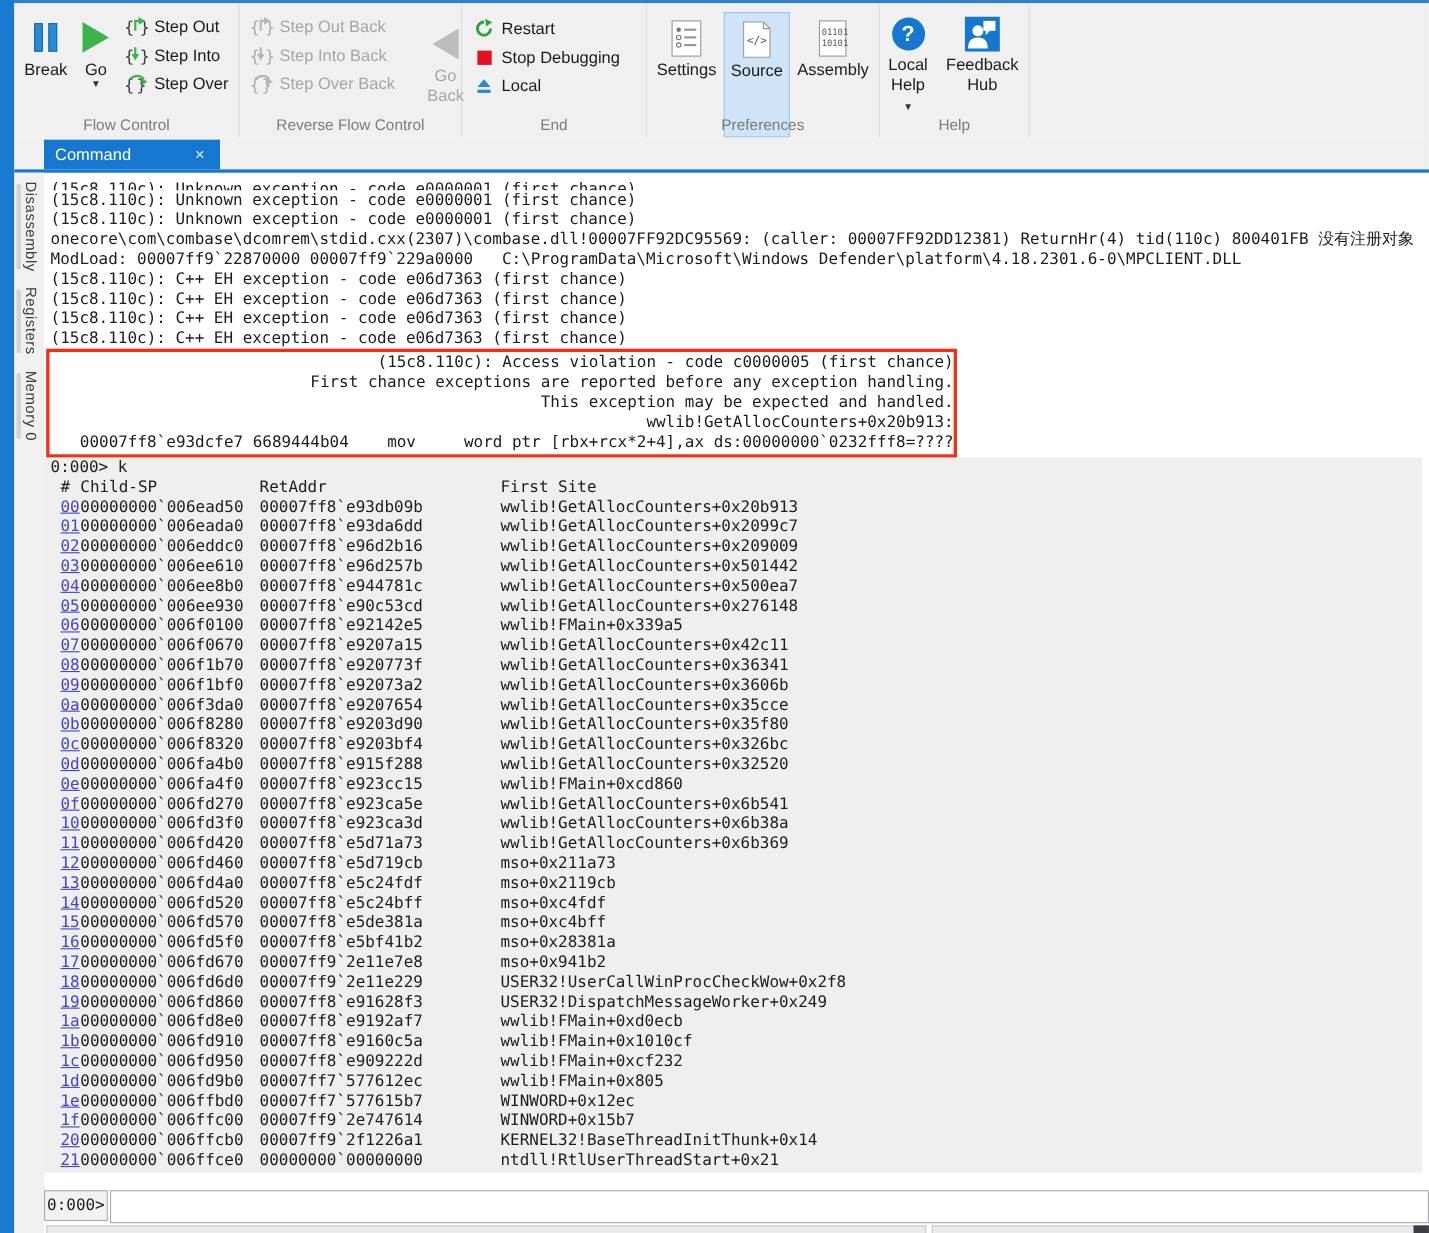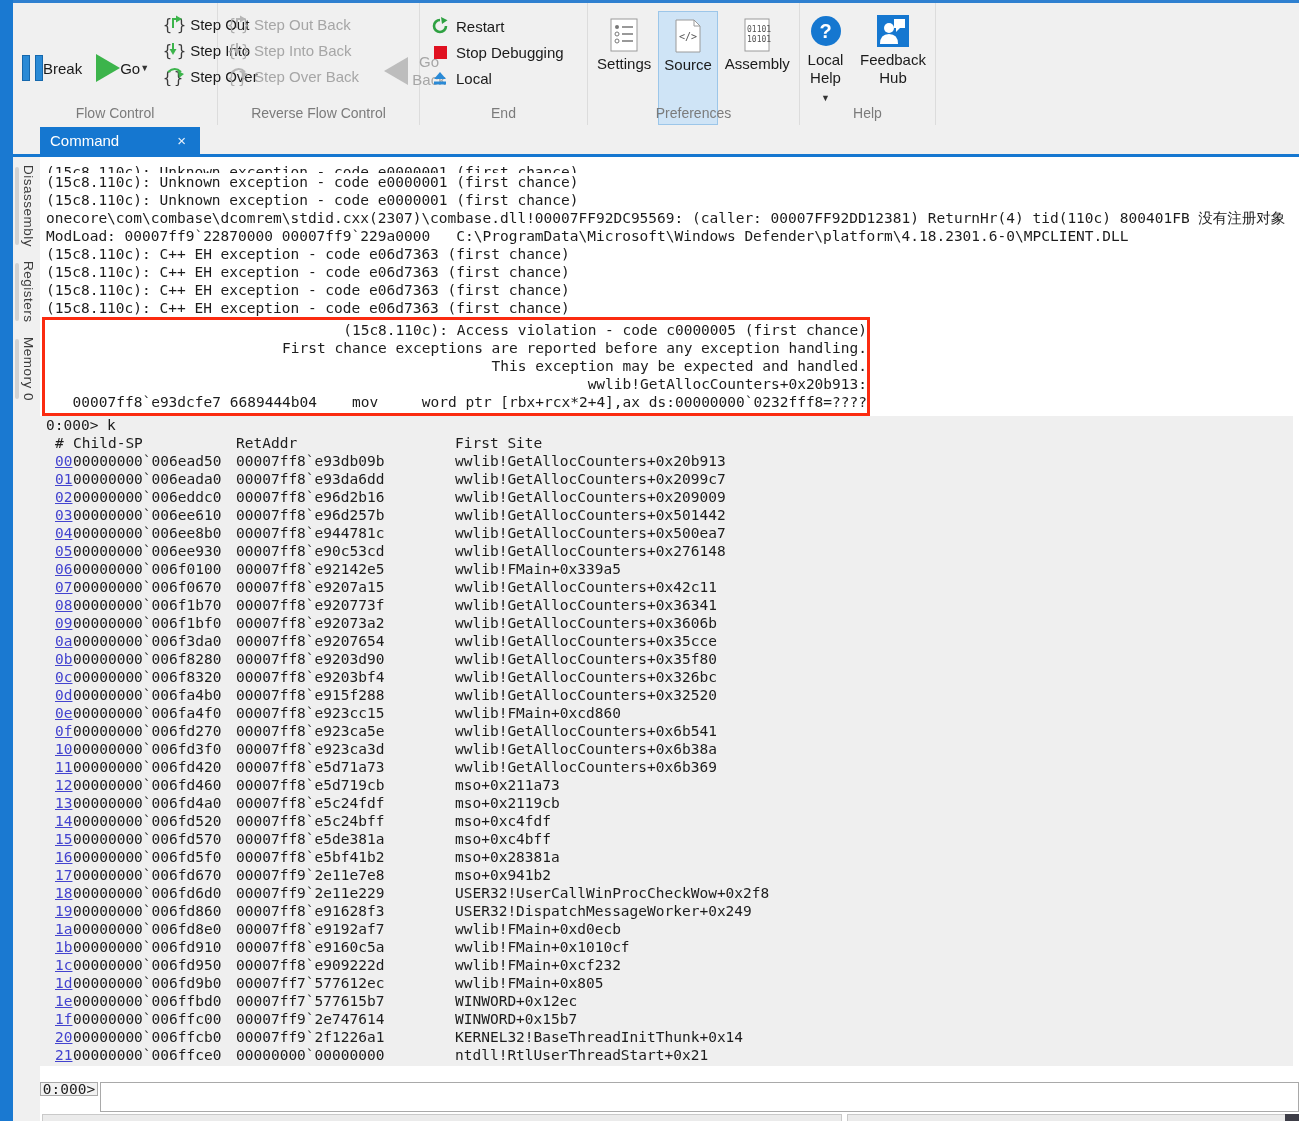--- a/index.html
+++ b/index.html
@@ -16,21 +16,21 @@
             background:#f0f0f0; display:flex; }
   .rgroup { position:relative; height:100%; border-right:1px solid #dcdcdc; padding-top:6px; }
   .rgroup-label { position:absolute; bottom:4px; left:0; right:0; text-align:center;
                   color:#7b7b7b; font-size:14px; white-space:nowrap; }
   .g-flow { width:205px; display:flex; }
   .g-rev  { width:202px; display:flex; }
   .g-end  { width:168px; }
   .g-pref { width:212px; display:flex; justify-content:center; }
   .g-help { width:136px; display:flex; justify-content:center; }
 
-  .bigbtn { display:flex; align-items:center; margin:2px 2px 0 6px;
+  .bigbtn { display:flex; flex-direction:column; align-items:center; margin:2px 2px 0 6px;
             padding:2px 3px; font-size:15px; color:#1a1a1a; cursor:default; }
   .bigbtn .bicon { height:42px; display:flex; align-items:center; }
   .caret { font-size:9px; color:#333; line-height:8px; }
 
   .pause-bars { display:flex; gap:5px; }
   .pause-bars i { display:block; width:8px; height:26px; background:#2a8ad6; border:1px solid #1568ad; }
   .tri-right { width:0; height:0; border-left:24px solid #3cb44b; border-top:14px solid transparent; border-bottom:14px solid transparent; }
   .tri-left-gray { width:0; height:0; border-right:24px solid #bdbdbd; border-top:14px solid transparent; border-bottom:14px solid transparent; }
 
   .steps { display:flex; flex-direction:column; justify-content:flex-start; margin-left:8px; padding-top:2px; }
@@ -77,21 +77,21 @@
   a.clink, .flink { color:#4343cf; text-decoration:underline; cursor:pointer; }
   .alert-box { border:3px solid #fb2b10; width:828px; margin-left:-4px; padding:1px 0 2px 16px;text-align:right; }
   .cmd-block { background:#efefef; width:1253px; margin-left:-6px; padding-left:6px; padding-bottom:2px; }
   .stackrow { white-space:pre; display:flex; padding-left:9px; }
   .stackrow .c-num { display:inline-block; width:18px; }
   .stackrow .c-sp  { display:inline-block; width:163px; }
   .stackrow .c-ret { display:inline-block; width:219px; }
 
   
   .prompt-row { position:absolute; left:40px; top:1082px; width:1259px; height:30px; display:flex; }
-  .prompt-label { width:58px; height:14px; background:#f2f2f2; border:1px solid #a9a9a9;
+  .prompt-label { width:58px; height:28px; background:#f2f2f2; border:1px solid #a9a9a9;
                   font-family:"DejaVu Sans Mono", monospace; font-size:14.5px; color:#1c1c1c;
                   display:flex; align-items:center; justify-content:center; }
   .prompt-input { flex:1; height:30px; margin-left:2px; border:1px solid #a9a9a9; background:#fff;
                   font-family:"DejaVu Sans Mono", monospace; font-size:14.5px; padding:0 6px; outline:none; }
 
   
   .bottom-strip { position:absolute; left:40px; top:1113px; width:1259px; height:8px; }
   .bpanel { position:absolute; top:1px; height:7px; background:#ebebeb; border:1px solid #c9c9c9; border-bottom:none; }
   .bpanel.p1 { left:2px;  width:800px; }
   .bpanel.p2 { left:807px; width:452px; }

